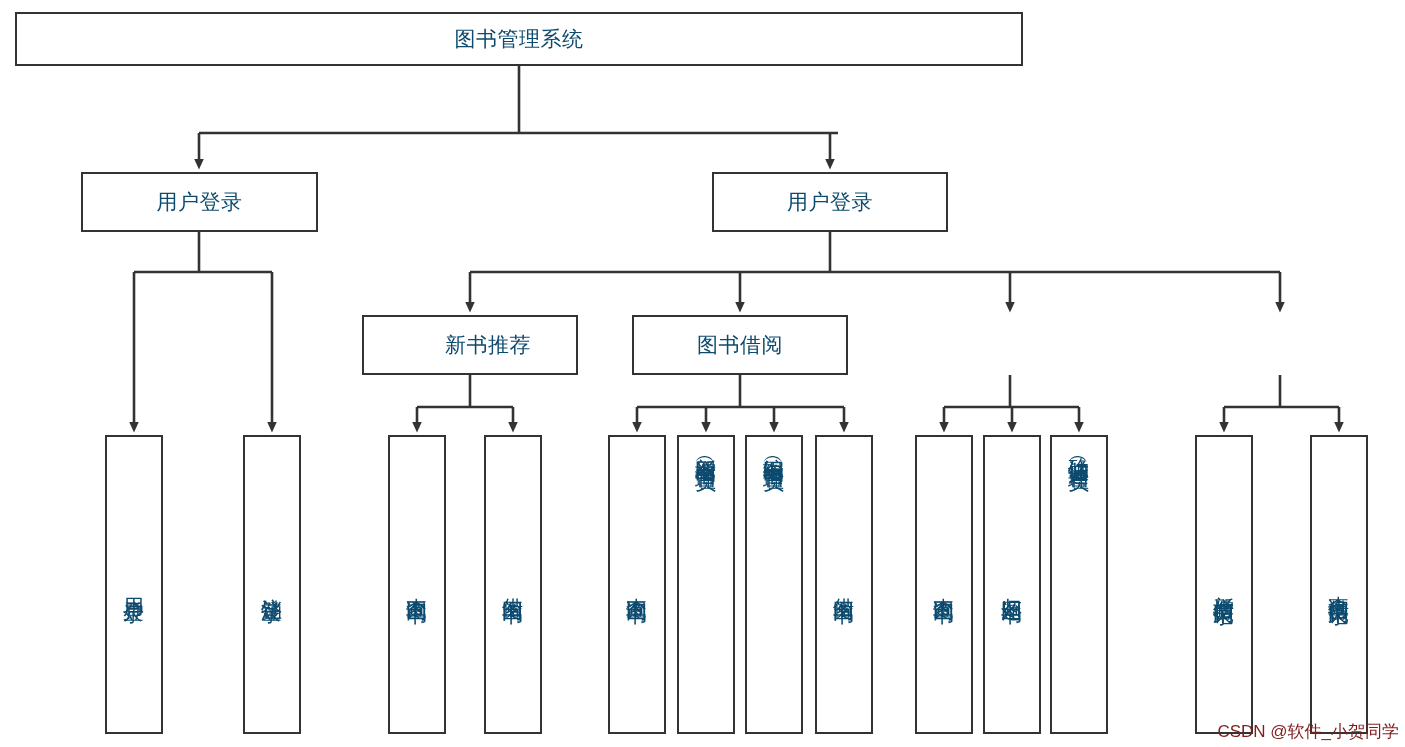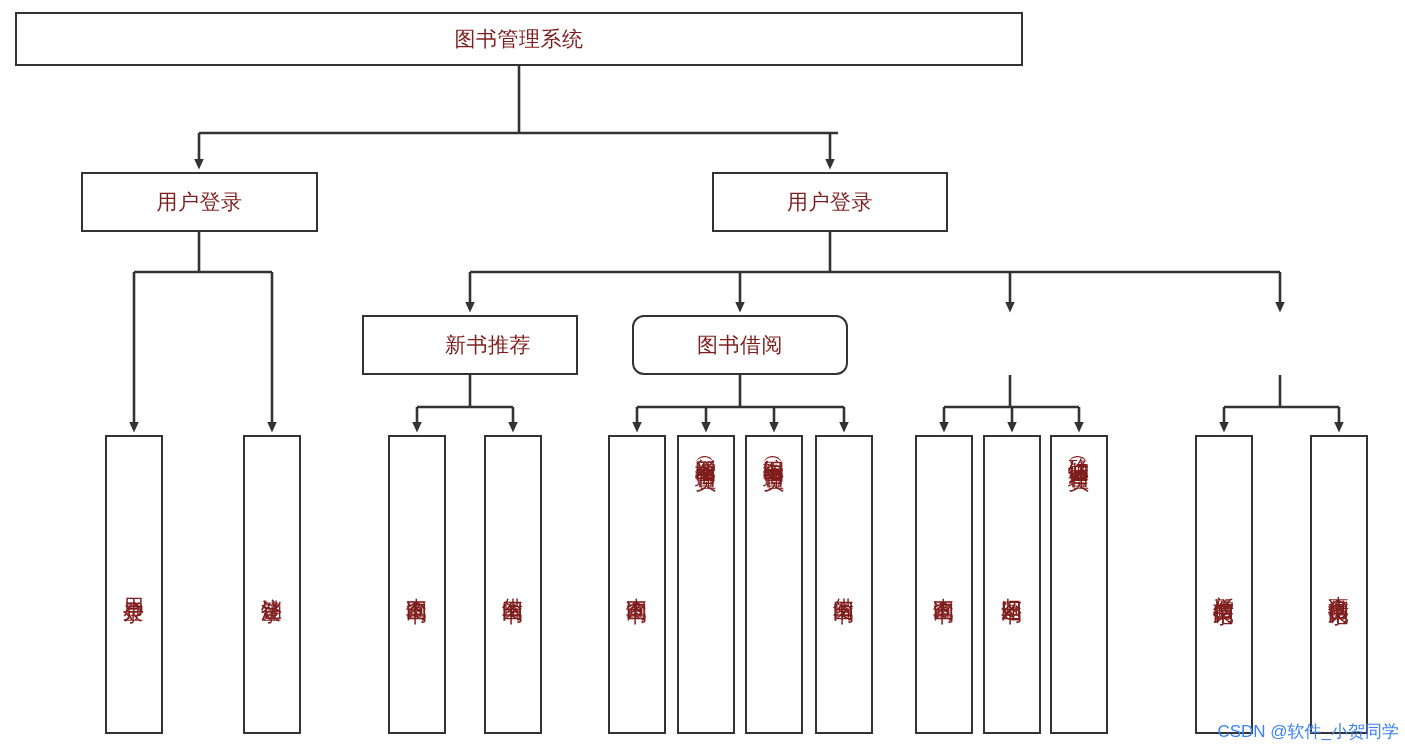--- a/index.html
+++ b/index.html
@@ -26,21 +26,21 @@
     pointer-events: none;
   }
   .node {
     position: absolute;
     box-sizing: border-box;
     border: 2px solid #333333;
     background: #ffffff;
     display: flex;
     align-items: center;
     justify-content: center;
-    color: #7f1d1d;
+    color: #0c4a6e;
     z-index: 2;
   }
   .node-label {
     display: block;
     text-align: center;
     line-height: 1.08;
     white-space: nowrap;
   }
   .node.horizontal .node-label {
     font-size: 21px;
@@ -60,21 +60,21 @@
   }
   .node.vertical.centered {
     align-items: center;
     padding-top: 0;
   }
   #watermark {
     position: absolute;
     right: 6px;
     bottom: 4px;
     font-size: 17px;
-    color: #3b82f6;
+    color: #7f1d1d;
     z-index: 5;
     white-space: nowrap;
     font-family: "Liberation Sans", "DejaVu Sans", sans-serif;
   }
 </style>
 </head>
 <body>
 
 <div id="diagram-root">
 
@@ -135,21 +135,21 @@
   <div class="node horizontal" id="node-l2-0" style="left: 81px; top: 172px; width: 237px; height: 60px;">
     <span class="node-label">用户登录</span>
   </div>
   <div class="node horizontal" id="node-l2-1" style="left: 712px; top: 172px; width: 236px; height: 60px;">
     <span class="node-label">用户登录</span>
   </div>
 
   <div class="node horizontal" id="node-l3-0" style="left: 362px; top: 315px; width: 216px; height: 60px; padding-left: 36px;">
     <span class="node-label">新书推荐</span>
   </div>
-  <div class="node horizontal" id="node-l3-1" style="left: 632px; top: 315px; width: 216px; height: 60px; border-radius: 12px;">
+  <div class="node horizontal" id="node-l3-1" style="left: 632px; top: 315px; width: 216px; height: 60px;">
     <span class="node-label">图书借阅</span>
   </div>
 
   <div class="node vertical centered" id="node-leaf-0" style="left: 105px; top: 435px; width: 58px; height: 299px;">
     <span class="node-label">用户登录</span>
   </div>
   <div class="node vertical centered" id="node-leaf-1" style="left: 243px; top: 435px; width: 58px; height: 299px;">
     <span class="node-label">注销登录</span>
   </div>
   <div class="node vertical centered" id="node-leaf-2" style="left: 388px; top: 435px; width: 58px; height: 299px;">

